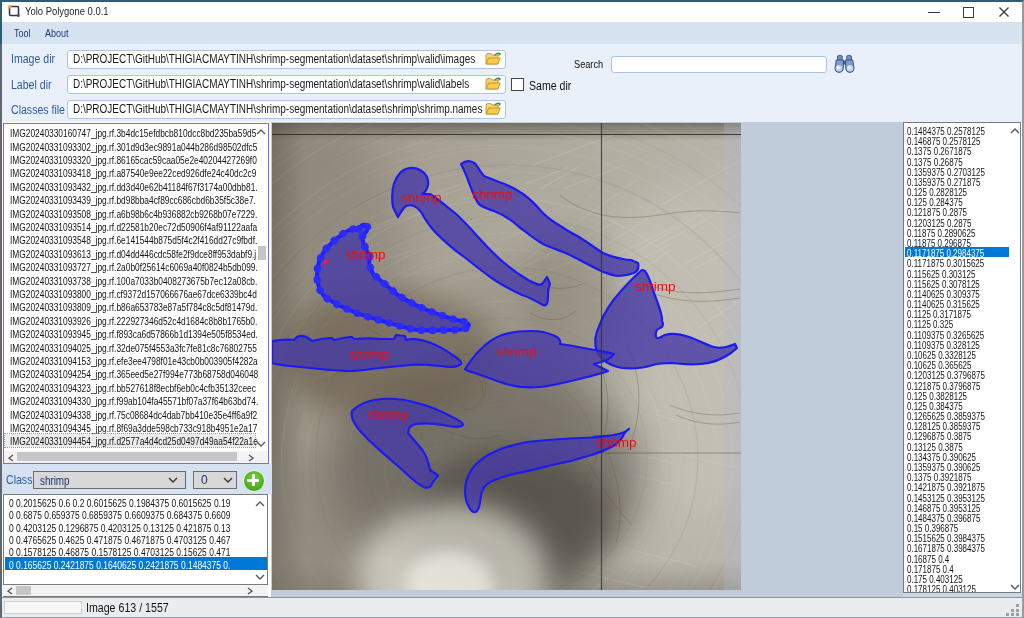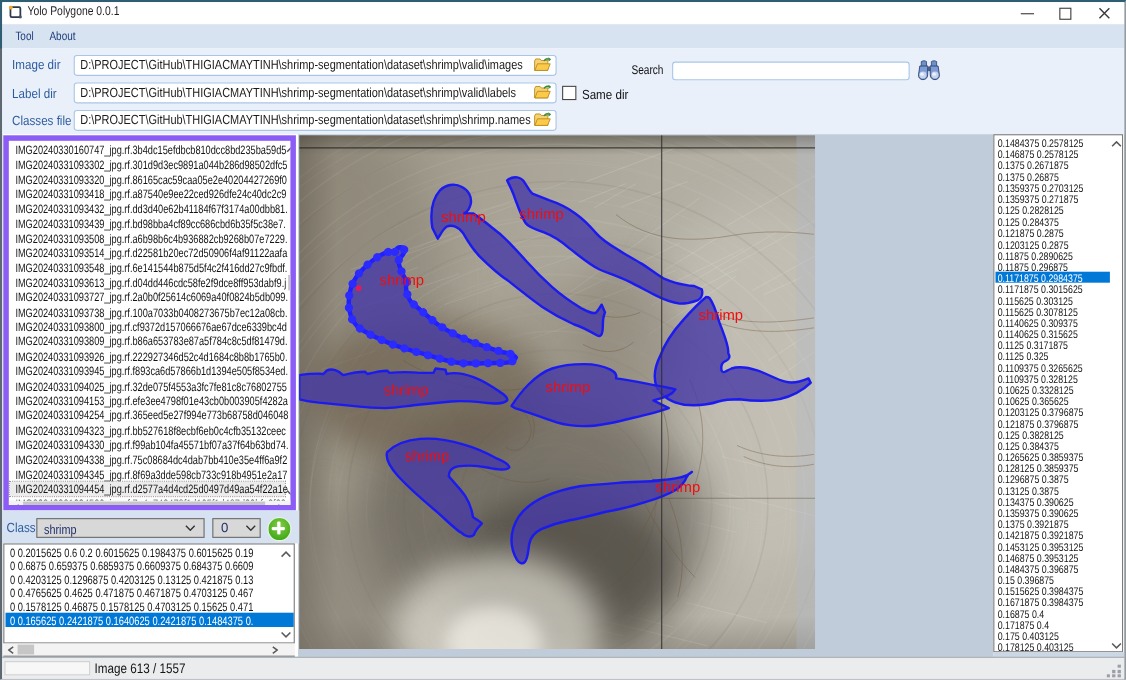--- a/index.html
+++ b/index.html
@@ -249,21 +249,21 @@
 <text x="77" y="236">shrimp</text>
 <text x="224" y="233">shrimp</text>
 <text x="96" y="296">shrimp</text>
 <text x="324" y="324">shrimp</text>
 </g>
 <line x1="0" y1="11.5" x2="469" y2="11.5" stroke="rgba(35,35,35,0.8)" stroke-width="1.2"></line>
 <line x1="329.5" y1="0" x2="329.5" y2="467" stroke="rgba(45,45,45,0.75)" stroke-width="1.2"></line>
 <line x1="330" y1="330" x2="469" y2="330" stroke="rgba(70,60,48,0.4)" stroke-width="1"></line>
 </svg></div>
 
-<div class="abs" style="left:3px;top:123px;width:266px;height:341px;background:#fff;border:5px solid #8b5cf6;box-sizing:border-box;overflow:hidden;" id="filelist">
+<div class="abs" style="left:3px;top:123px;width:266px;height:341px;background:#fff;border:1px solid #8b5cf6;box-sizing:border-box;overflow:hidden;" id="filelist">
     <div class="row" style="top:3.2px;">IMG20240330160747_jpg.rf.3b4dc15efdbcb810dcc8bd235ba59d5</div>
 <div class="row" style="top:16.6px;">IMG20240331093302_jpg.rf.301d9d3ec9891a044b286d98502dfc5</div>
 <div class="row" style="top:30.0px;">IMG20240331093320_jpg.rf.86165cac59caa05e2e40204427269f0</div>
 <div class="row" style="top:43.4px;">IMG20240331093418_jpg.rf.a87540e9ee22ced926dfe24c40dc2c9</div>
 <div class="row" style="top:56.8px;">IMG20240331093432_jpg.rf.dd3d40e62b41184f67f3174a00dbb81.</div>
 <div class="row" style="top:70.2px;">IMG20240331093439_jpg.rf.bd98bba4cf89cc686cbd6b35f5c38e7.</div>
 <div class="row" style="top:83.6px;">IMG20240331093508_jpg.rf.a6b98b6c4b936882cb9268b07e7229.</div>
 <div class="row" style="top:97.0px;">IMG20240331093514_jpg.rf.d22581b20ec72d50906f4af91122aafa</div>
 <div class="row" style="top:110.4px;">IMG20240331093548_jpg.rf.6e141544b875d5f4c2f416dd27c9fbdf.</div>
 <div class="row" style="top:123.8px;">IMG20240331093613_jpg.rf.d04dd446cdc58fe2f9dce8ff953dabf9.j</div>

